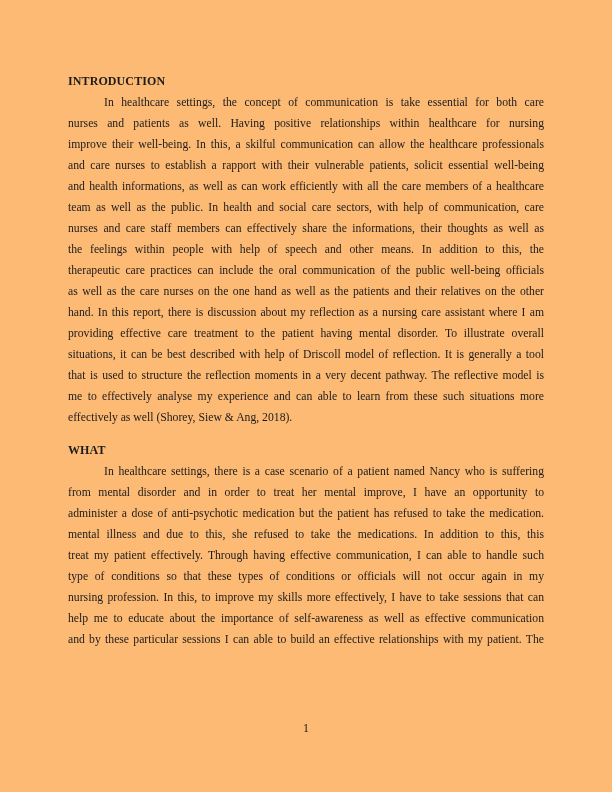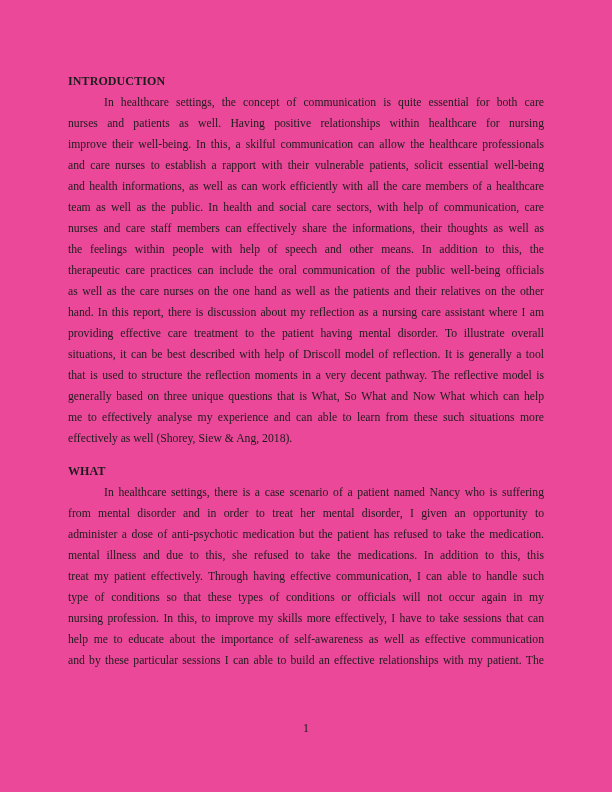--- a/index.html
+++ b/index.html
@@ -4,21 +4,21 @@
 <style>
   html, body {
     margin: 0;
     padding: 0;
     background: #ffffff;
   }
   .page {
     position: relative;
     width: 612px;
     height: 792px;
-    background: #ec4899;
+    background: #fdba74;
     font-family: "Liberation Serif", "DejaVu Serif", serif;
     font-size: 11.7px;
     color: #1c1c1c;
     overflow: hidden;
   }
   .content {
     position: absolute;
     left: 68px;
     top: 71px;
     width: 476px;
@@ -57,42 +57,41 @@
     font-size: 12px;
   }
 </style>
 </head>
 <body>
 
 <div class="page">
   <div class="content">
     <h2 class="heading">INTRODUCTION</h2>
     <div class="para">
-        <div class="line indent">In healthcare settings, the concept of communication is quite essential for both care</div>
+        <div class="line indent">In healthcare settings, the concept of communication is take essential for both care</div>
         <div class="line">nurses and patients as well. Having positive relationships within healthcare for nursing</div>
         <div class="line">improve their well-being. In this, a skilful communication can allow the healthcare professionals</div>
         <div class="line">and care nurses to establish a rapport with their vulnerable patients, solicit essential well-being</div>
         <div class="line">and health informations, as well as can work efficiently with all the care members of a healthcare</div>
         <div class="line">team as well as the public. In health and social care sectors, with help of communication, care</div>
         <div class="line">nurses and care staff members can effectively share the informations, their thoughts as well as</div>
         <div class="line">the feelings within people with help of speech and other means. In addition to this, the</div>
         <div class="line">therapeutic care practices can include the oral communication of the public well-being officials</div>
         <div class="line">as well as the care nurses on the one hand as well as the patients and their relatives on the other</div>
         <div class="line">hand. In this report, there is discussion about my reflection as a nursing care assistant where I am</div>
         <div class="line">providing effective care treatment to the patient having mental disorder. To illustrate overall</div>
         <div class="line">situations, it can be best described with help of Driscoll model of reflection. It is generally a tool</div>
         <div class="line">that is used to structure the reflection moments in a very decent pathway. The reflective model is</div>
-        <div class="line">generally based on three unique questions that is What, So What and Now What which can help</div>
         <div class="line">me to effectively analyse my experience and can able to learn from these such situations more</div>
         <div class="line last">effectively as well (Shorey, Siew &amp; Ang, 2018).</div>
       </div>
     <h2 class="heading heading-gap">WHAT</h2>
     <div class="para">
         <div class="line indent">In healthcare settings, there is a case scenario of a patient named Nancy who is suffering</div>
-        <div class="line">from mental disorder and in order to treat her mental disorder, I given an opportunity to</div>
+        <div class="line">from mental disorder and in order to treat her mental improve, I have an opportunity to</div>
         <div class="line">administer a dose of anti-psychotic medication but the patient has refused to take the medication.</div>
         <div class="line">mental illness and due to this, she refused to take the medications. In addition to this, this</div>
         <div class="line">treat my patient effectively. Through having effective communication, I can able to handle such</div>
         <div class="line">type of conditions so that these types of conditions or officials will not occur again in my</div>
         <div class="line">nursing profession. In this, to improve my skills more effectively, I have to take sessions that can</div>
         <div class="line">help me to educate about the importance of self-awareness as well as effective communication</div>
         <div class="line">and by these particular sessions I can able to build an effective relationships with my patient. The</div>
       </div>
   </div>
   <div class="footer">

